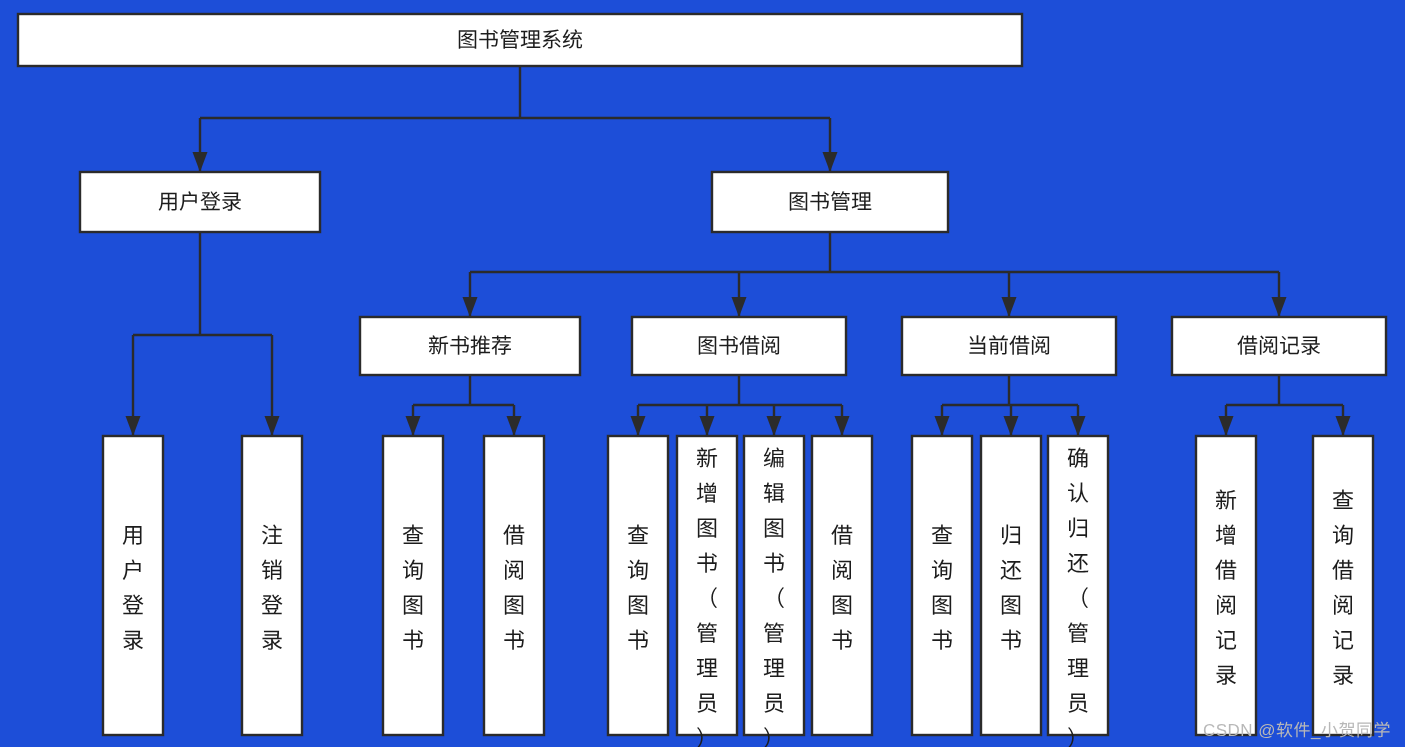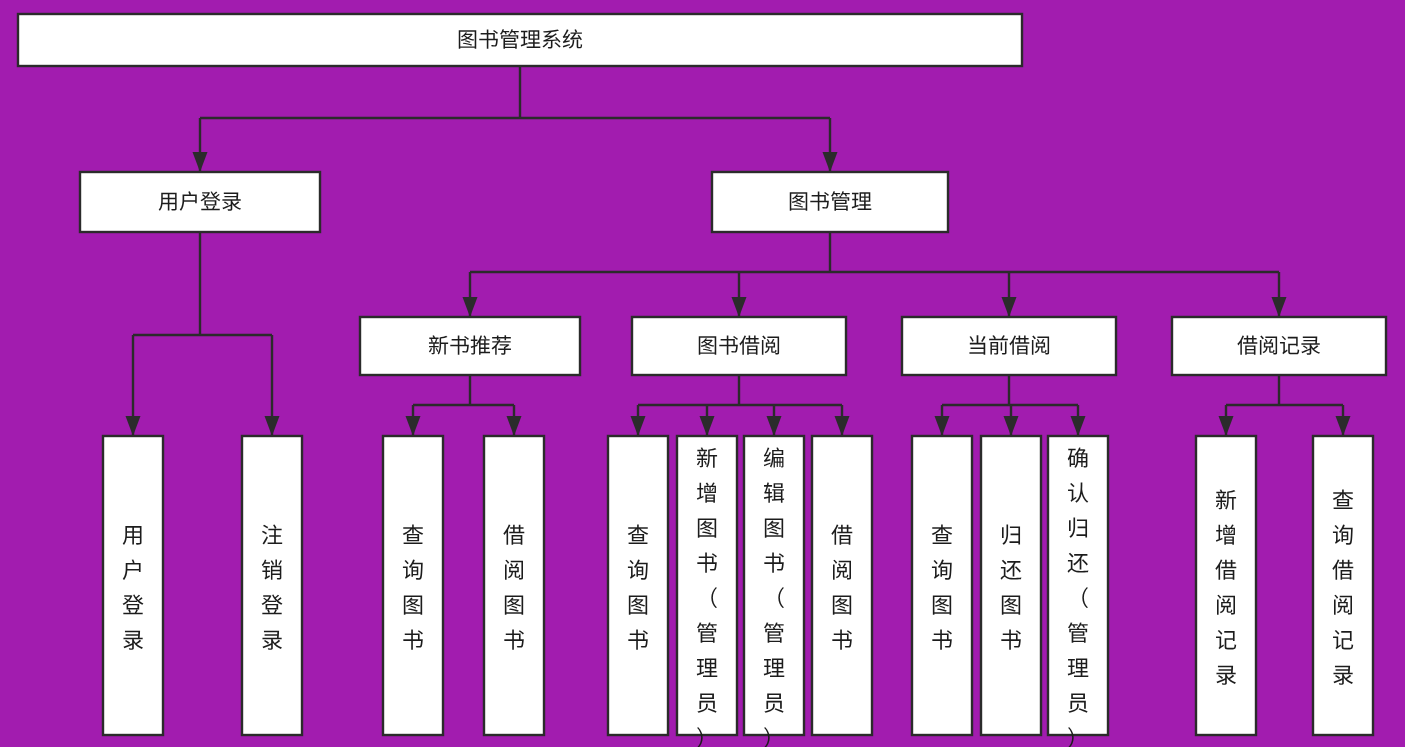--- a/index.html
+++ b/index.html
@@ -8,21 +8,21 @@
     padding: 0;
     background: #ffffff;
   }
   body {
     font-family: "Liberation Sans", "DejaVu Sans", sans-serif;
   }
   #canvas {
     position: relative;
     width: 1405px;
     height: 747px;
-    background: #a21caf;
+    background: #1d4ed8;
     overflow: hidden;
   }
   svg.diagram {
     position: absolute;
     left: 0;
     top: 0;
     width: 1405px;
     height: 747px;
     display: block;
   }
@@ -215,13 +215,14 @@
         <g>
           <rect x="1196" y="436" width="60" height="299" class="node-rect"></rect>
           <text x="1226" y="507.8" class="node-label-v"><tspan x="1226" dy="0">新</tspan><tspan x="1226" dy="35">增</tspan><tspan x="1226" dy="35">借</tspan><tspan x="1226" dy="35">阅</tspan><tspan x="1226" dy="35">记</tspan><tspan x="1226" dy="35">录</tspan></text>
         </g>
         <g>
           <rect x="1313" y="436" width="60" height="299" class="node-rect"></rect>
           <text x="1343" y="507.8" class="node-label-v"><tspan x="1343" dy="0">查</tspan><tspan x="1343" dy="35">询</tspan><tspan x="1343" dy="35">借</tspan><tspan x="1343" dy="35">阅</tspan><tspan x="1343" dy="35">记</tspan><tspan x="1343" dy="35">录</tspan></text>
         </g>
       </g>
   </svg>
+  <div class="watermark">CSDN @软件_小贺同学</div>
 </div>
 
 </body></html>

